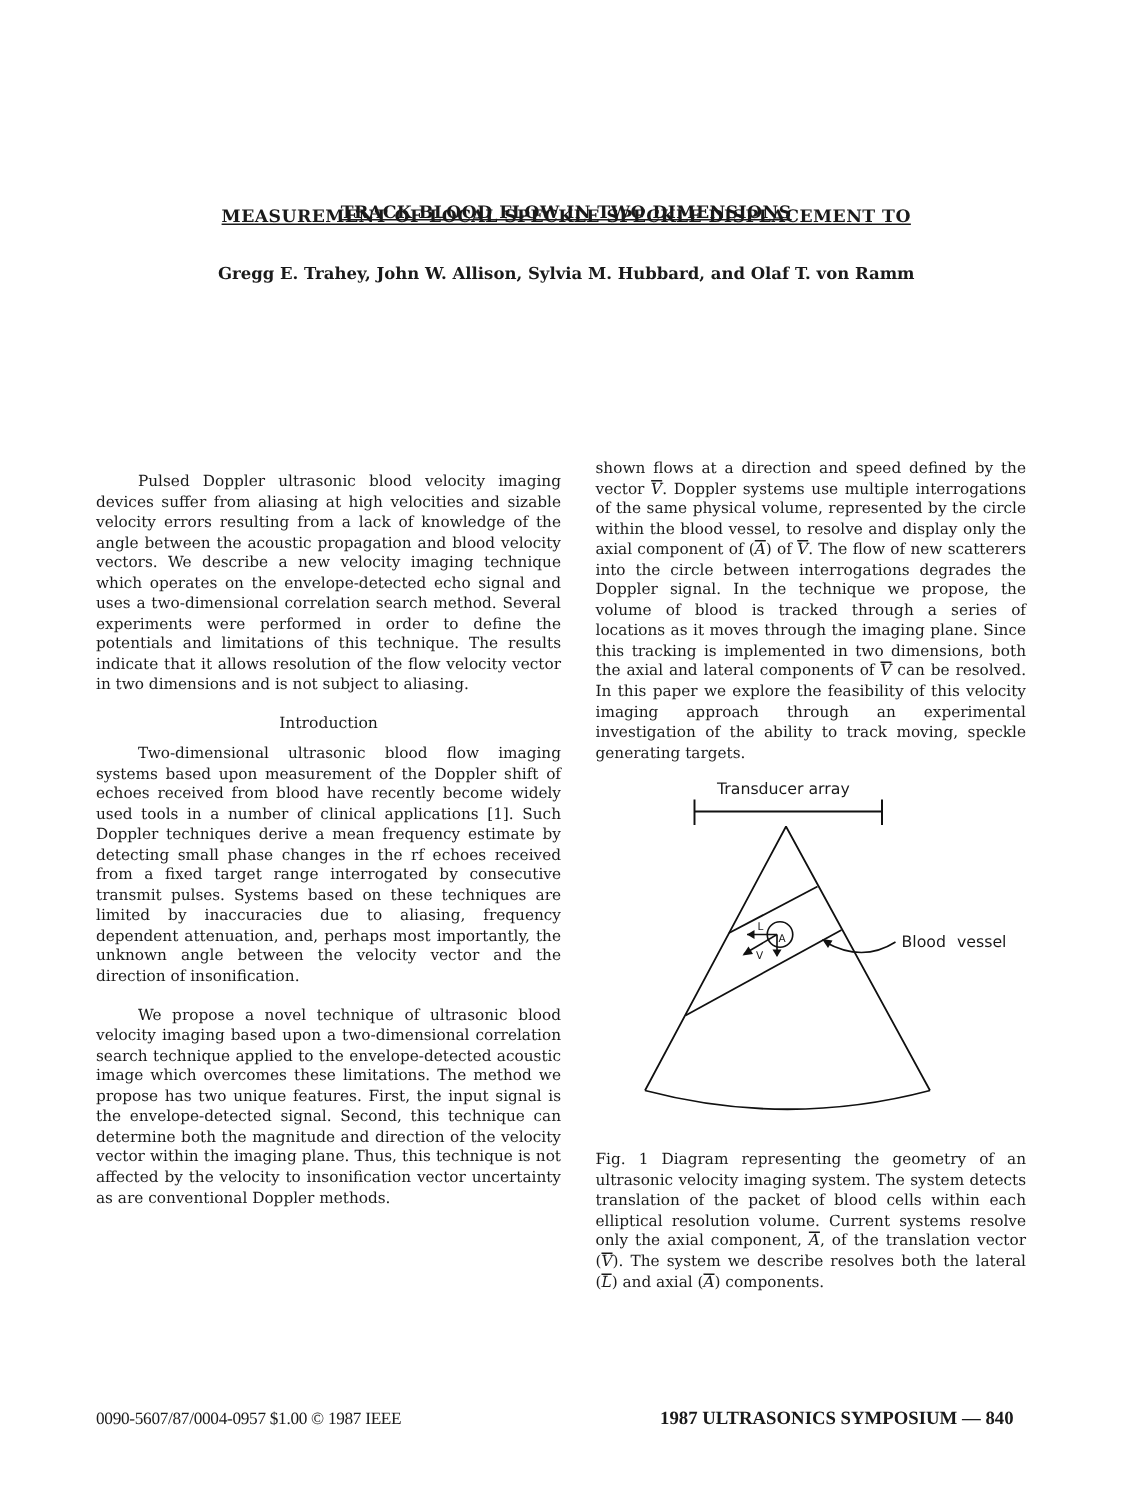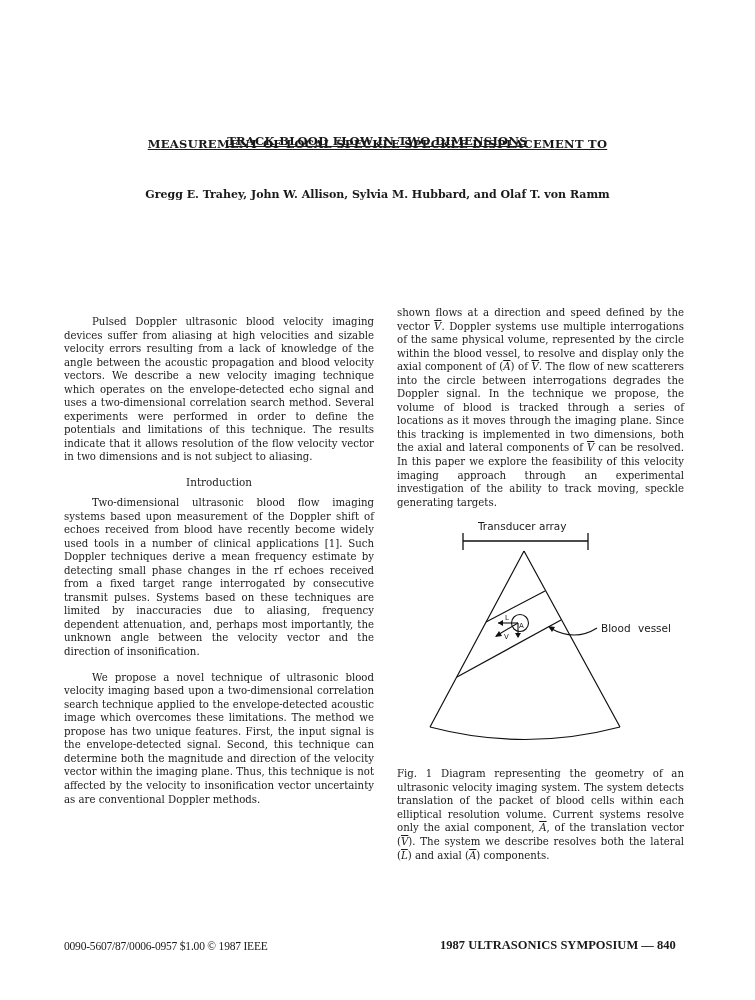--- a/index.html
+++ b/index.html
@@ -2,21 +2,21 @@
 <html><head>
 <meta charset="utf-8">
 <style>
   html, body { margin:0; padding:0; background:#ffffff; }
   body { width:755px; height:1000px; position:relative; overflow:hidden;
          font-family:"DejaVu Serif", "Liberation Serif", serif; color:#1a1a1a; }
   .abs { position:absolute; }
   .title { left:0; width:755px; text-align:center; font-weight:bold;
            font-size:11.5px; letter-spacing:0.3px; line-height:15px; }
   .title .u { text-decoration:underline; }
-  .authors { left:0; width:755px; text-align:center; font-weight:bold; font-size:11px; top:188px; }
+  .authors { left:0; width:755px; text-align:center; font-weight:bold; font-size:11px; top:176px; }
   .affil { left:0; width:755px; text-align:center; font-size:10.6px; line-height:16px; top:224px; }
   .sec-h { font-size:10.4px; text-align:center; }
   .para { font-size:10.2px; line-height:13.55px; text-align:justify; }
   .para .indent { display:inline-block; width:28px; }
   .col-left { left:64px; width:310px; }
   .col-right { left:397px; width:287px; }
   .caption { font-size:10.2px; line-height:13.6px; text-align:justify; }
   .footer-left { left:64px; top:940px; font-family:"Liberation Serif", serif; font-size:11.5px; letter-spacing:-0.2px; }
   .footer-right { left:440px; top:938px; font-family:"Liberation Serif", serif; font-weight:bold; font-size:12.5px; }
   .fig-label { font-family:"DejaVu Sans", sans-serif; font-size:10.5px; }
@@ -82,14 +82,14 @@
   <div class="abs fig-label" style="left:181px; top:107px; word-spacing:4px;">Blood vessel</div>
   <div class="abs fig-label" style="left:85px; top:99px; font-size:7px;">L</div>
   <div class="abs fig-label" style="left:99px; top:107px; font-size:7px;">A</div>
   <div class="abs fig-label" style="left:84px; top:118px; font-size:7px;">V</div>
 </div>
 
 <div class="abs col-right caption" style="top:767px;">
   <span>Fig. 1</span><span> Diagram representing the geometry of an ultrasonic velocity imaging system. The system detects translation of the packet of blood cells within each elliptical resolution volume. Current systems resolve only the axial component, </span><span class="ov">A</span><span>, of the translation vector (</span><span class="ov">V</span><span>). The system we describe resolves both the lateral (</span><span class="ov">L</span><span>) and axial (</span><span class="ov">A</span><span>) components.</span>
 </div>
 
-<div class="abs footer-left">0090-5607/87/0006-0957 $1.00 © 1987 IEEE</div>
+<div class="abs footer-left">0090-5607/87/0004-0957 $1.00 © 1987 IEEE</div>
 <div class="abs footer-right">1987 ULTRASONICS SYMPOSIUM — 840</div>
 
 </body></html>

